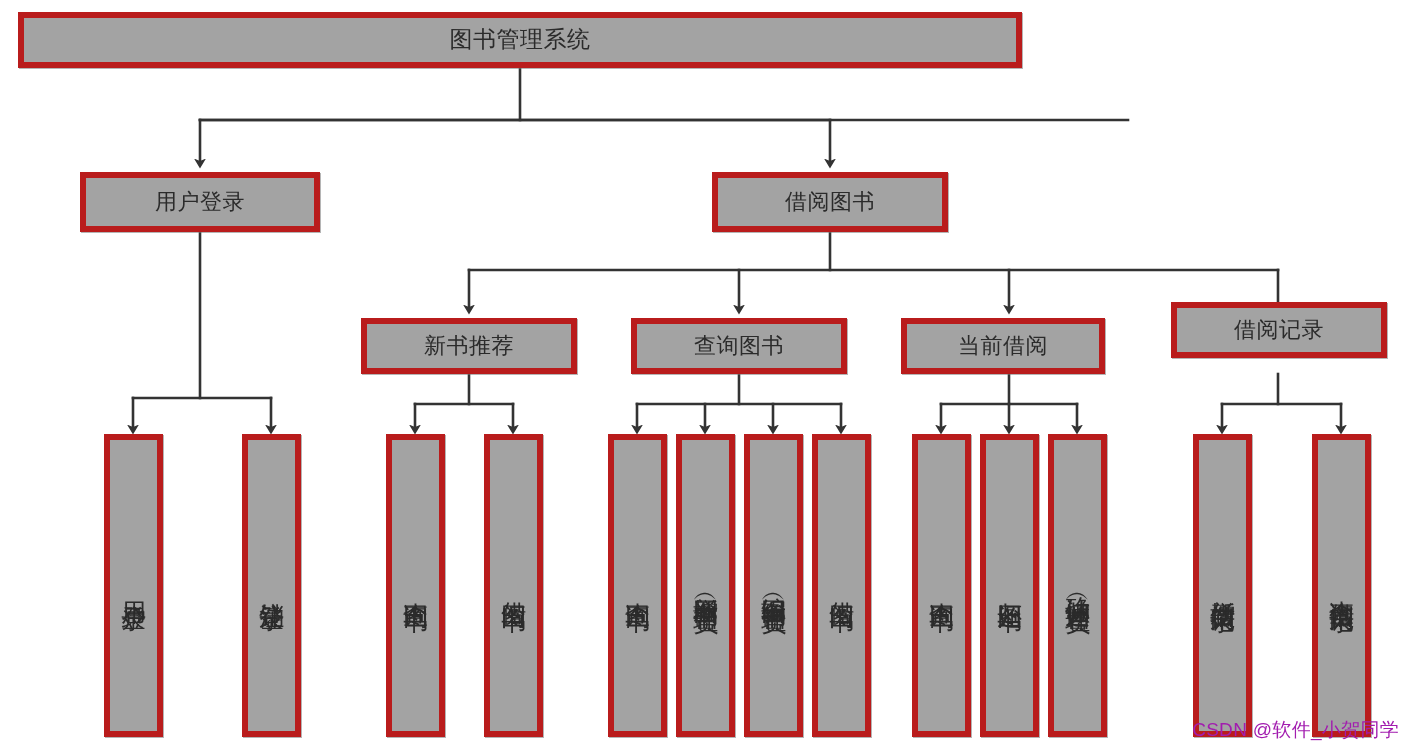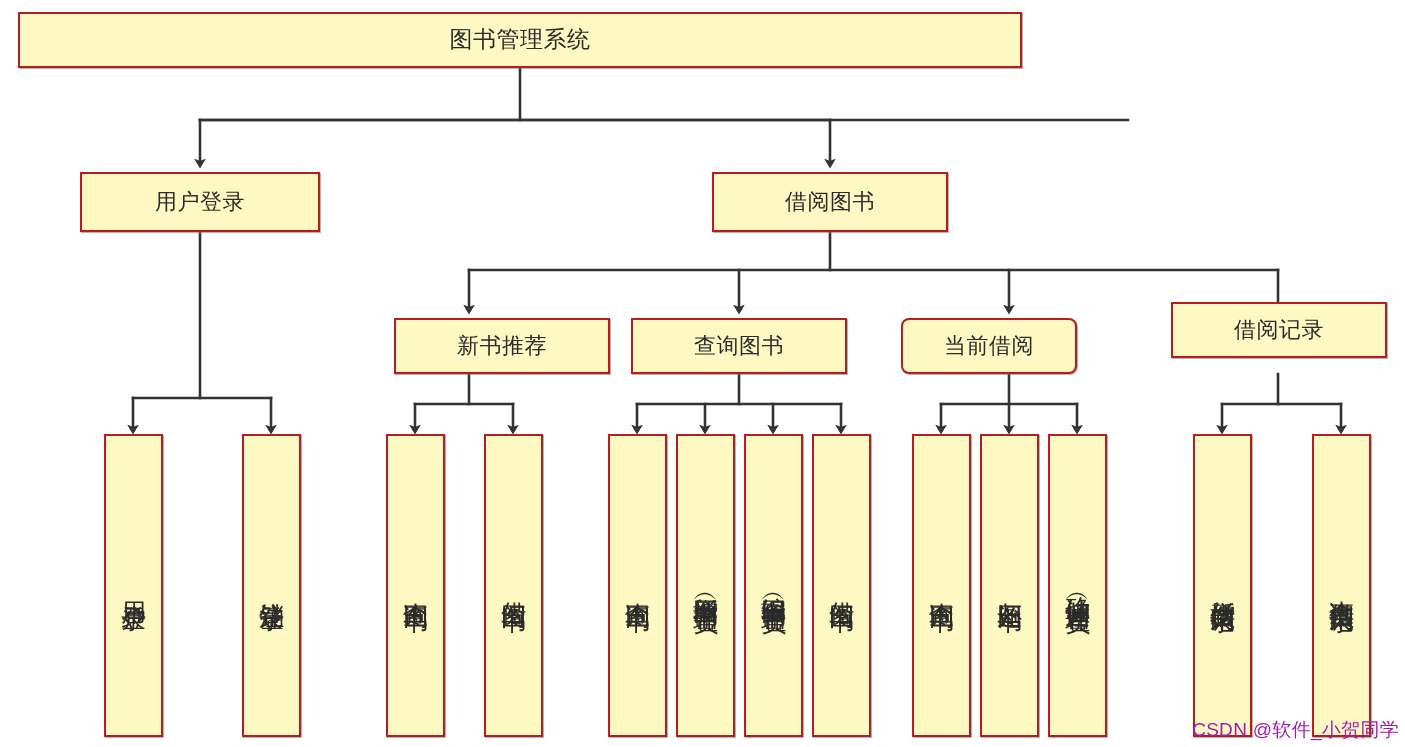--- a/index.html
+++ b/index.html
@@ -9,22 +9,22 @@
     font-family:"Liberation Sans","DejaVu Sans",sans-serif;
     overflow:hidden;
     position:relative;
   }
   #canvas{position:absolute;left:0;top:0;width:1405px;height:747px;}
   .edges{position:absolute;left:0;top:0;width:1405px;height:747px;pointer-events:none;}
 
   .node{
     position:absolute;
     box-sizing:border-box;
-    background:#fef9c3;
-    border:2px solid #b91c1c;
+    background:#a3a3a3;
+    border:6px solid #b91c1c;
     box-shadow:1px 1px 0 0 rgba(120,120,120,.55);
     display:flex;
     align-items:center;
     justify-content:center;
   }
   .node .lbl{
     color:#2b2b2b;
     letter-spacing:.5px;
     white-space:nowrap;
     text-align:center;
@@ -119,29 +119,29 @@
   </div>
 
   <div class="node h-node" style="left:80px;top:172px;width:240px;height:60px;">
     <span class="lbl">用户登录</span>
   </div>
 
   <div class="node h-node" style="left:712px;top:172px;width:236px;height:60px;">
     <span class="lbl">借阅图书</span>
   </div>
 
-  <div class="node h-node" style="left:361px;top:318px;width:216px;height:56px;margin-left:33px;">
+  <div class="node h-node" style="left:361px;top:318px;width:216px;height:56px;">
     <span class="lbl">新书推荐</span>
   </div>
 
   <div class="node h-node" style="left:631px;top:318px;width:216px;height:56px;">
     <span class="lbl">查询图书</span>
   </div>
 
-  <div class="node h-node" style="left:901px;top:318px;width:176px;height:56px;border-radius:8px;">
+  <div class="node h-node" style="left:901px;top:318px;width:204px;height:56px;">
     <span class="lbl">当前借阅</span>
   </div>
 
   <div class="node h-node" style="left:1171px;top:302px;width:216px;height:56px;">
     <span class="lbl">借阅记录</span>
   </div>
 
   <div class="node v-node" style="left:104px;top:434px;width:59px;height:303px;">
     <span class="lbl">用户登录</span>
   </div>

